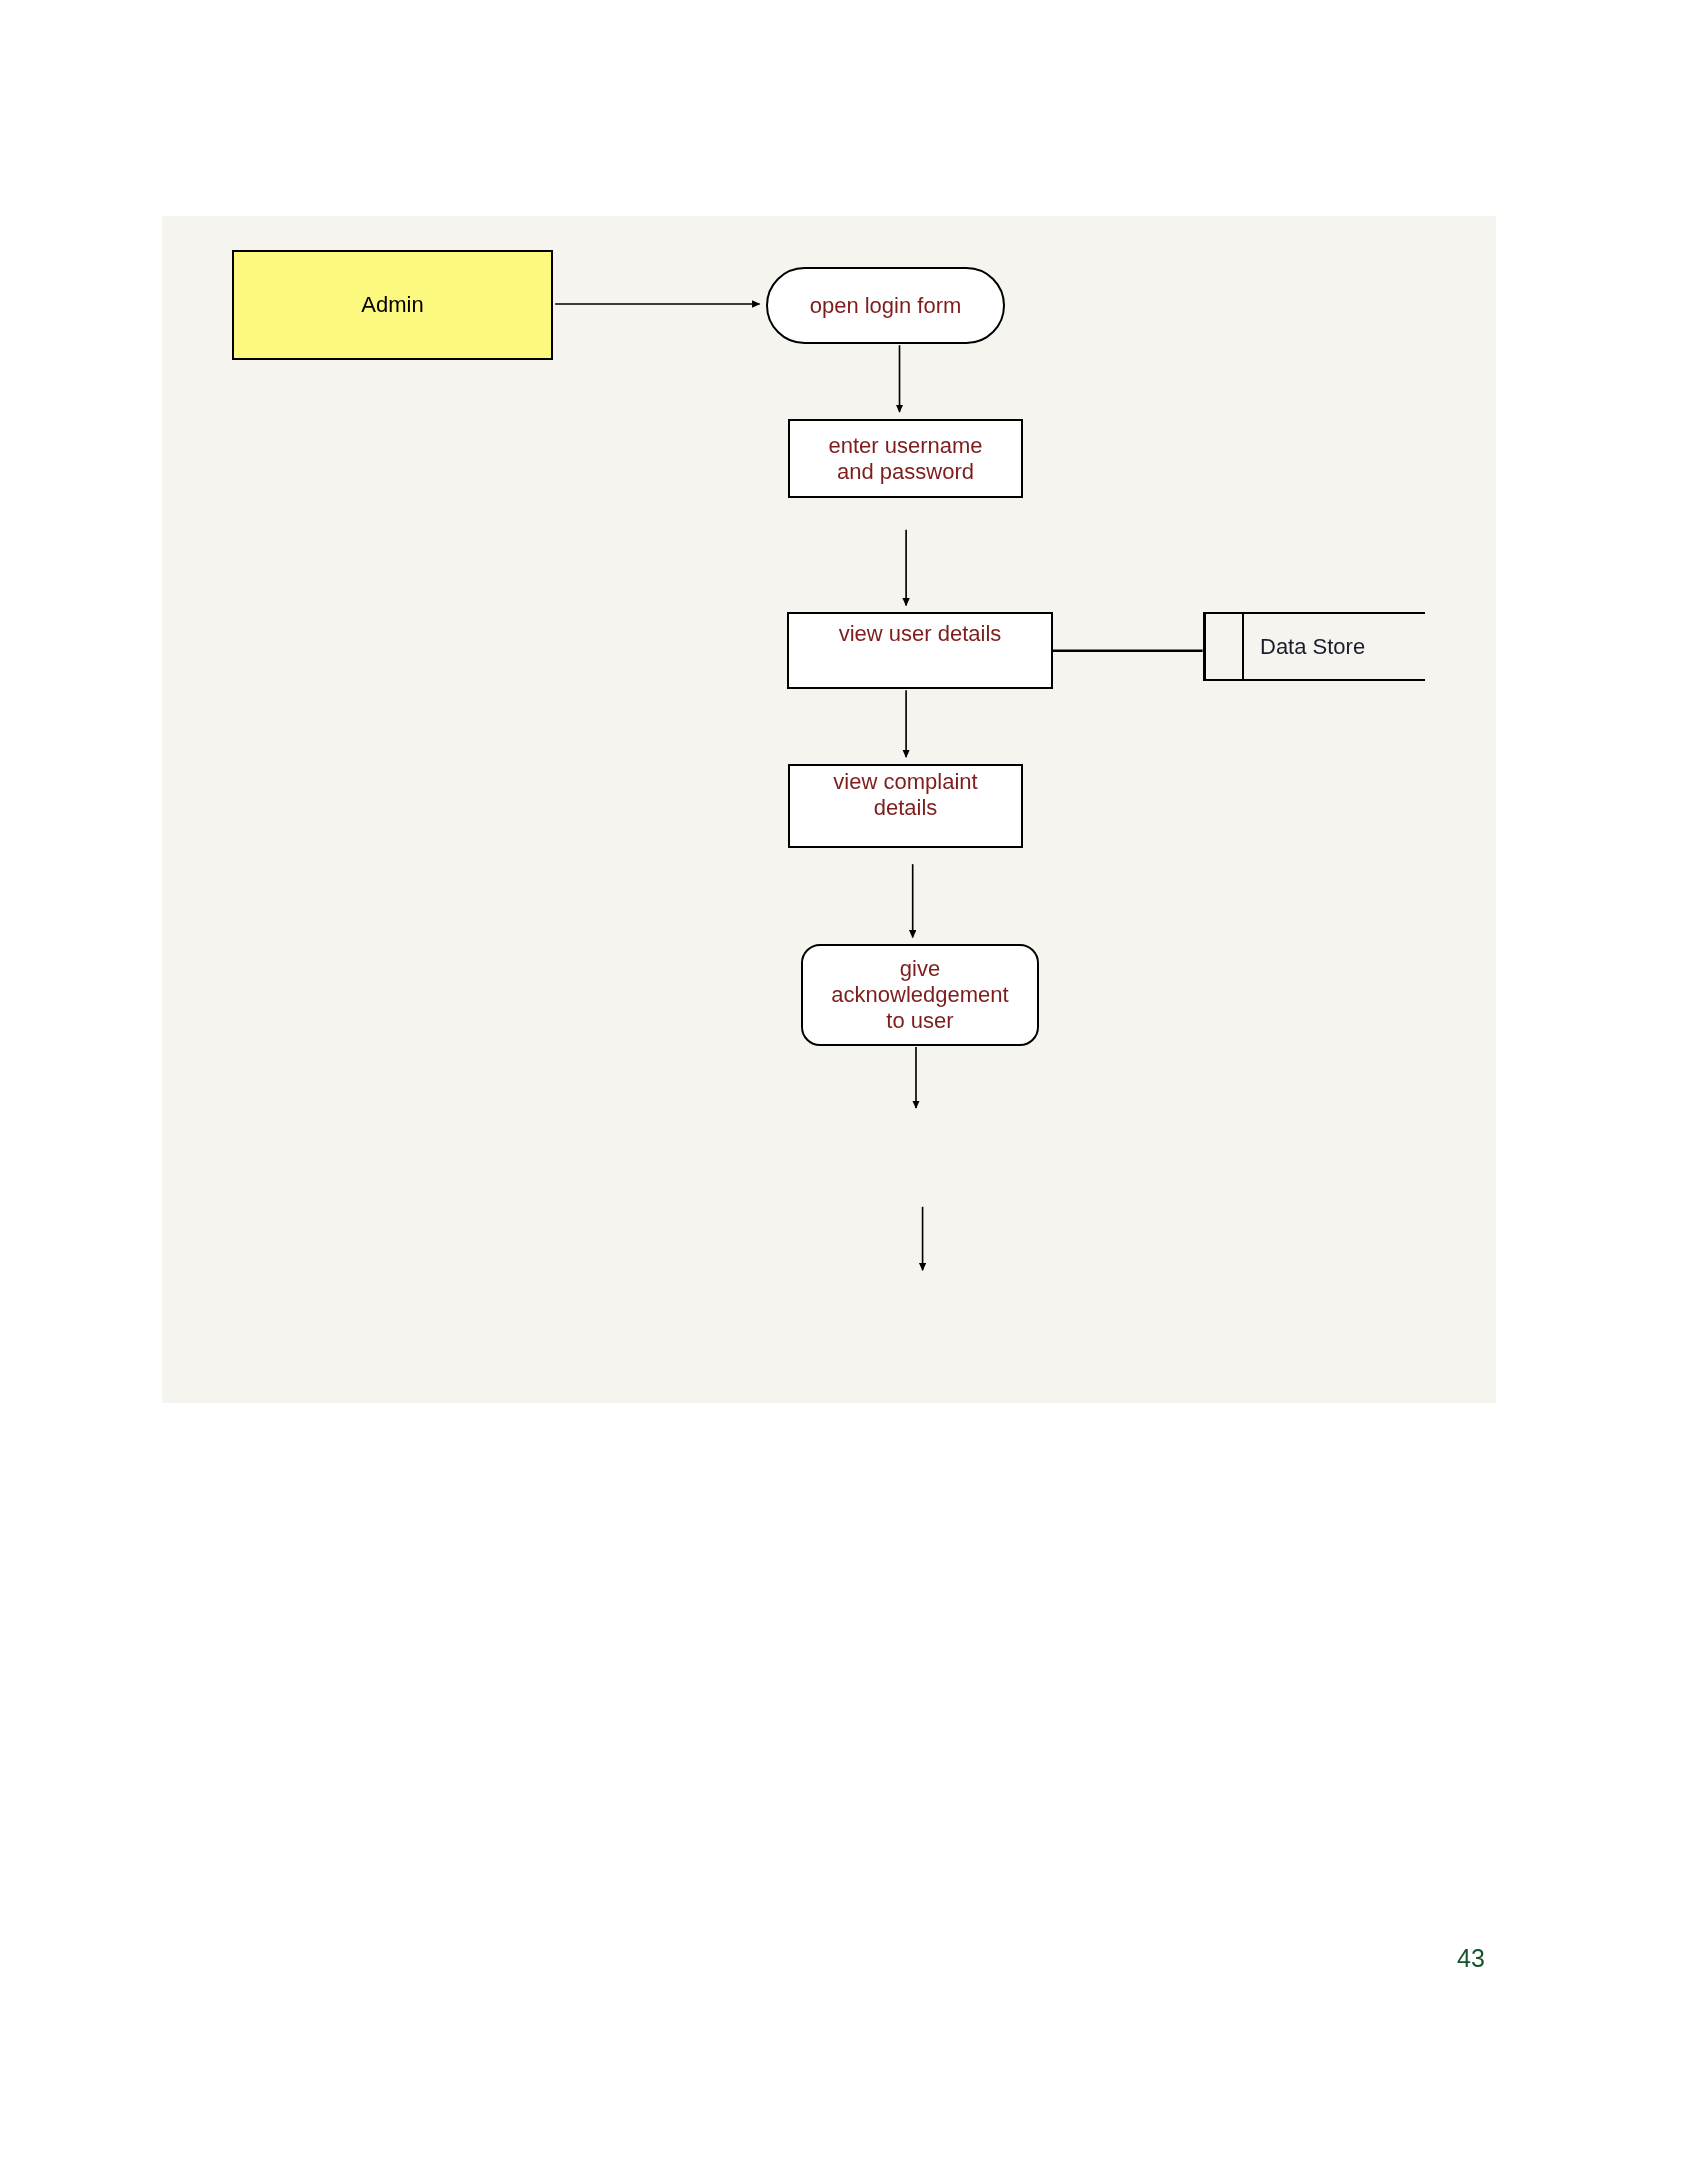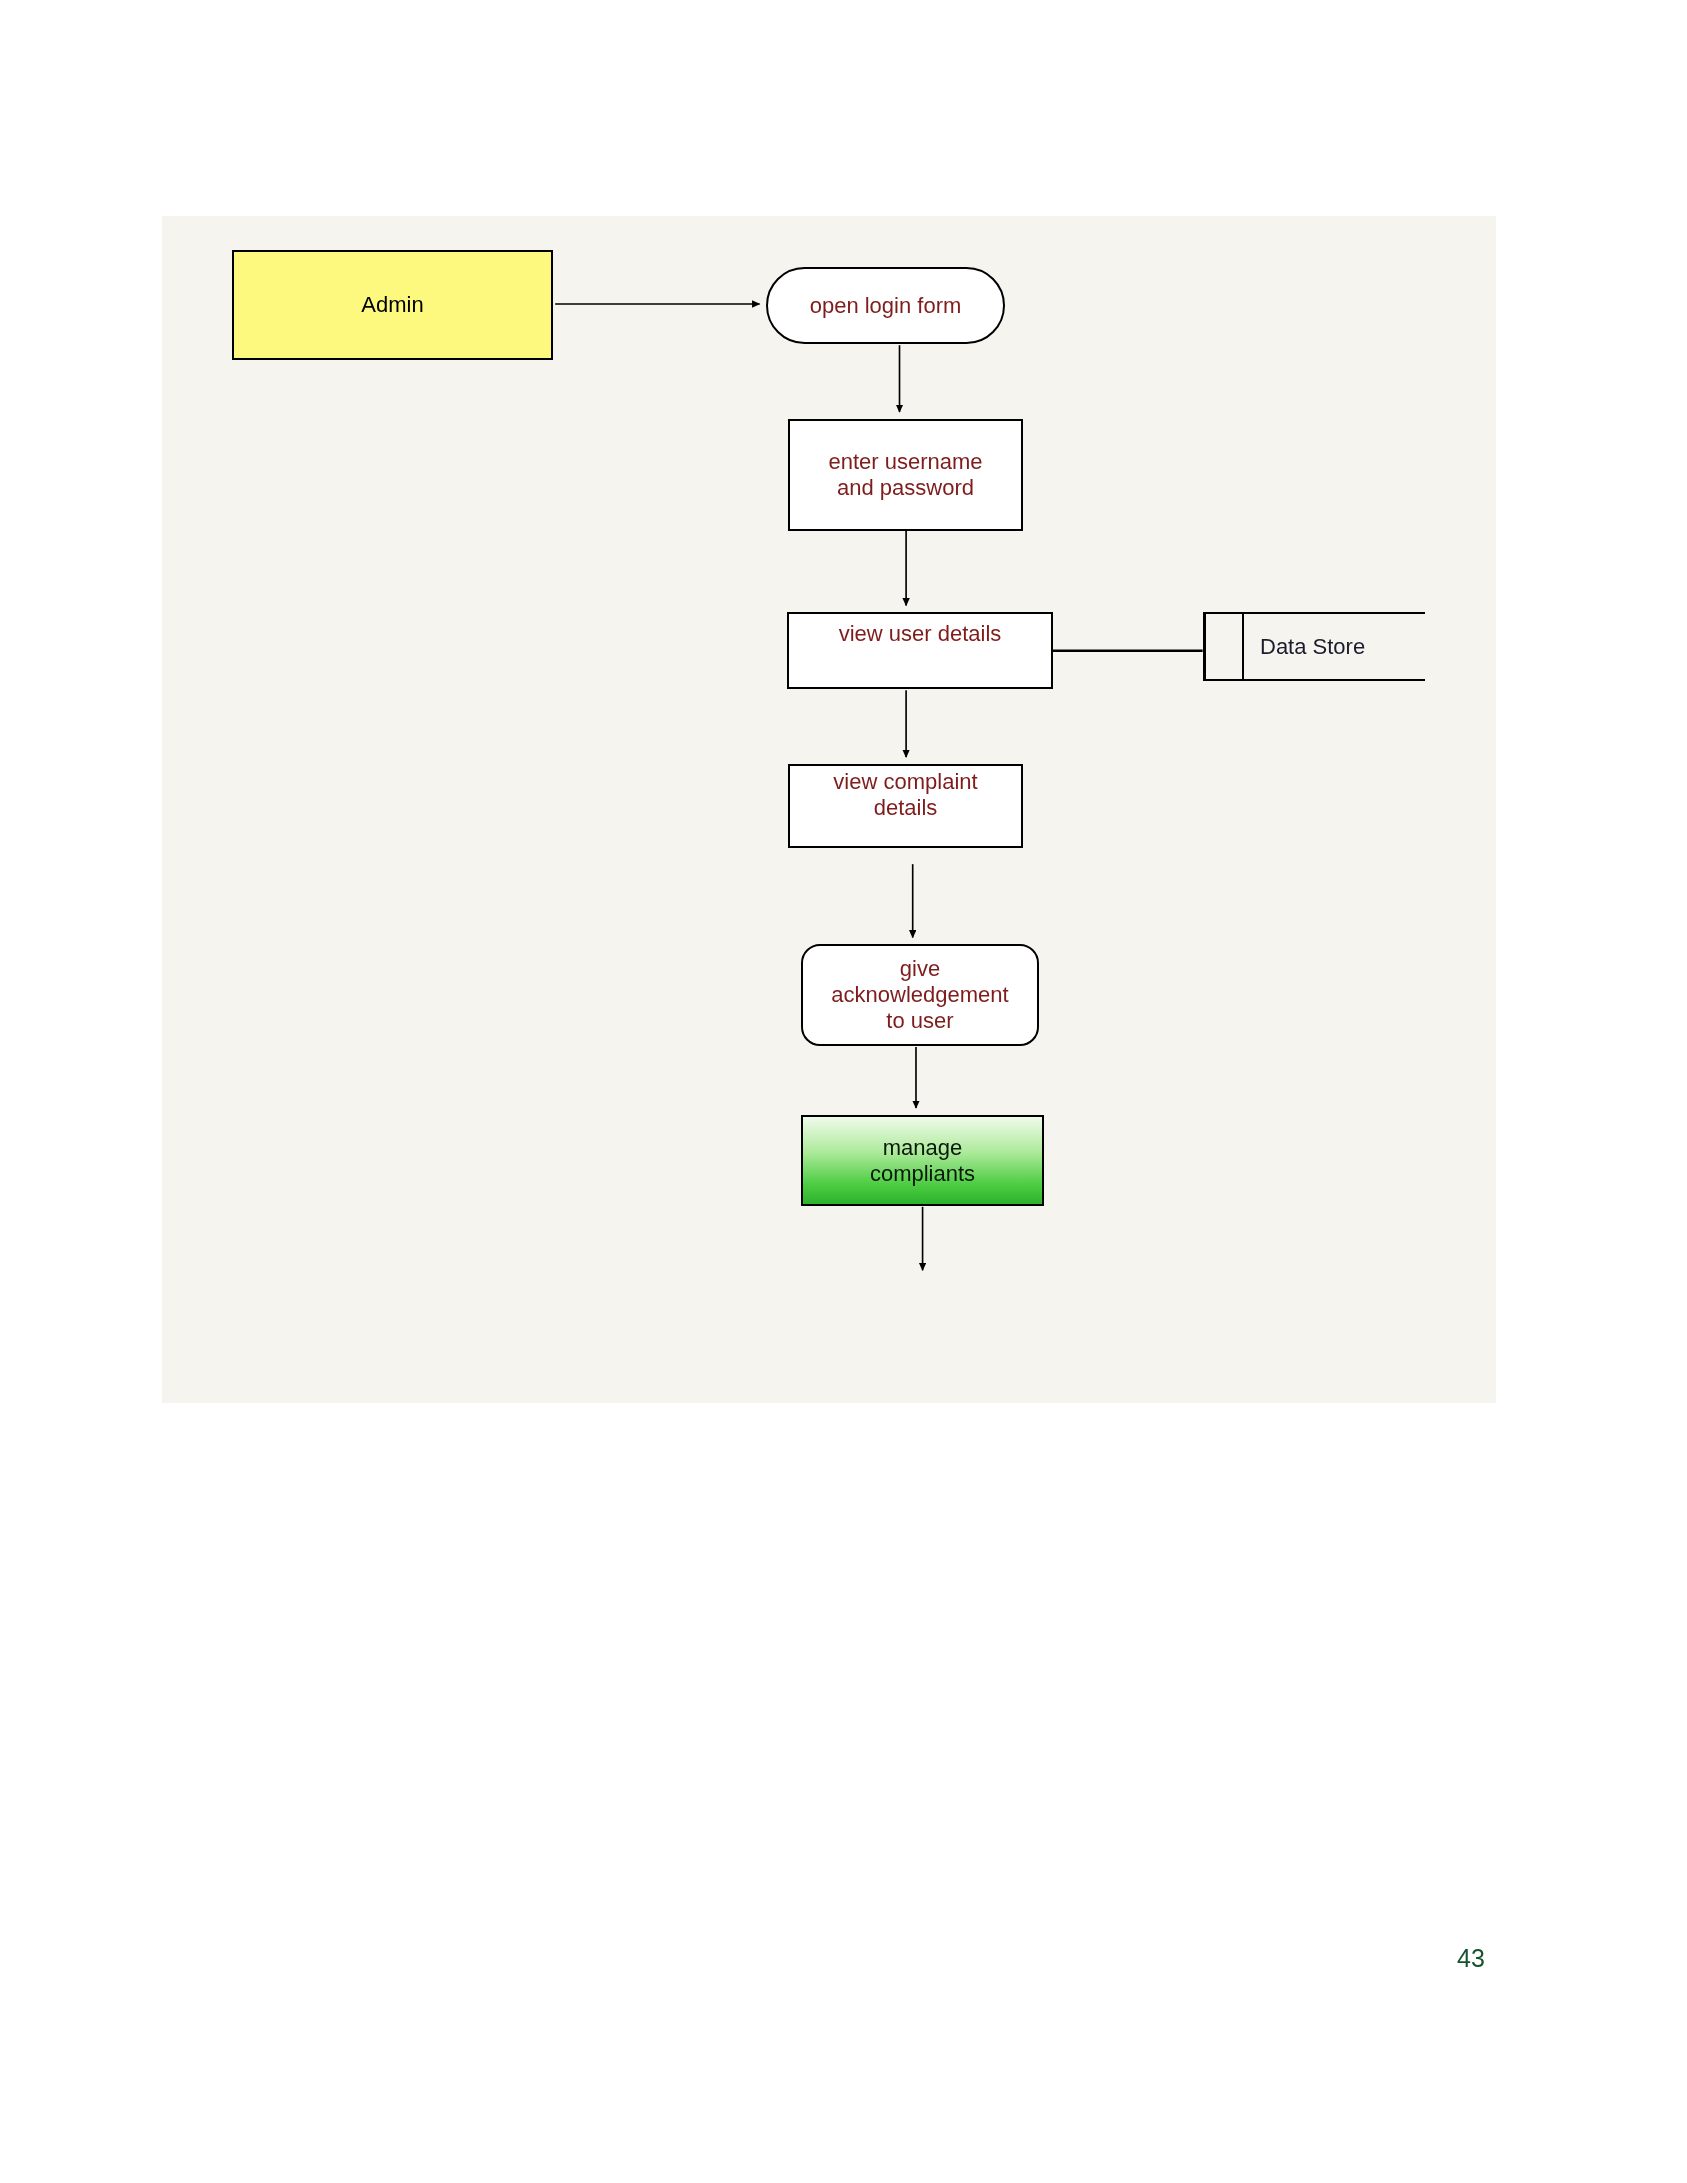--- a/index.html
+++ b/index.html
@@ -49,21 +49,21 @@
   .node-admin {
     left: 232px; top: 250px; width: 321px; height: 110px;
     background: #fcf97e;
     color: #000000;
   }
   .node-open-login {
     left: 766px; top: 267px; width: 239px; height: 77px;
     border-radius: 40px;
   }
   .node-enter-credentials {
-    left: 788px; top: 419px; width: 235px; height: 112px;
+    left: 788px; top: 419px; width: 235px; height: 79px;
   }
   .node-view-user-details {
     left: 788px; top: 612px; width: 266px; height: 77px;
     align-items: flex-start;
     padding-top: 6.6px;
   }
   .node-view-complaint {
     left: 788px; top: 764px; width: 235px; height: 84px;
     align-items: flex-start;
     padding-top: 3.3px;
@@ -163,24 +163,20 @@
       <span>view complaint
 details</span>
     </div>
 
     <div class="node node-give-ack" style="left:639px; top:728px;border-radius:19px;">
       <span>give
 acknowledgement
 to user</span>
     </div>
 
-    <div class="node node-manage" style="left:639px; top:899px;">
-      <span>manage
-compliants</span>
-    </div>
 
 
   </div>
 
   <div class="page-number">43</div>
 
 </div>
 
 
 </body></html>

